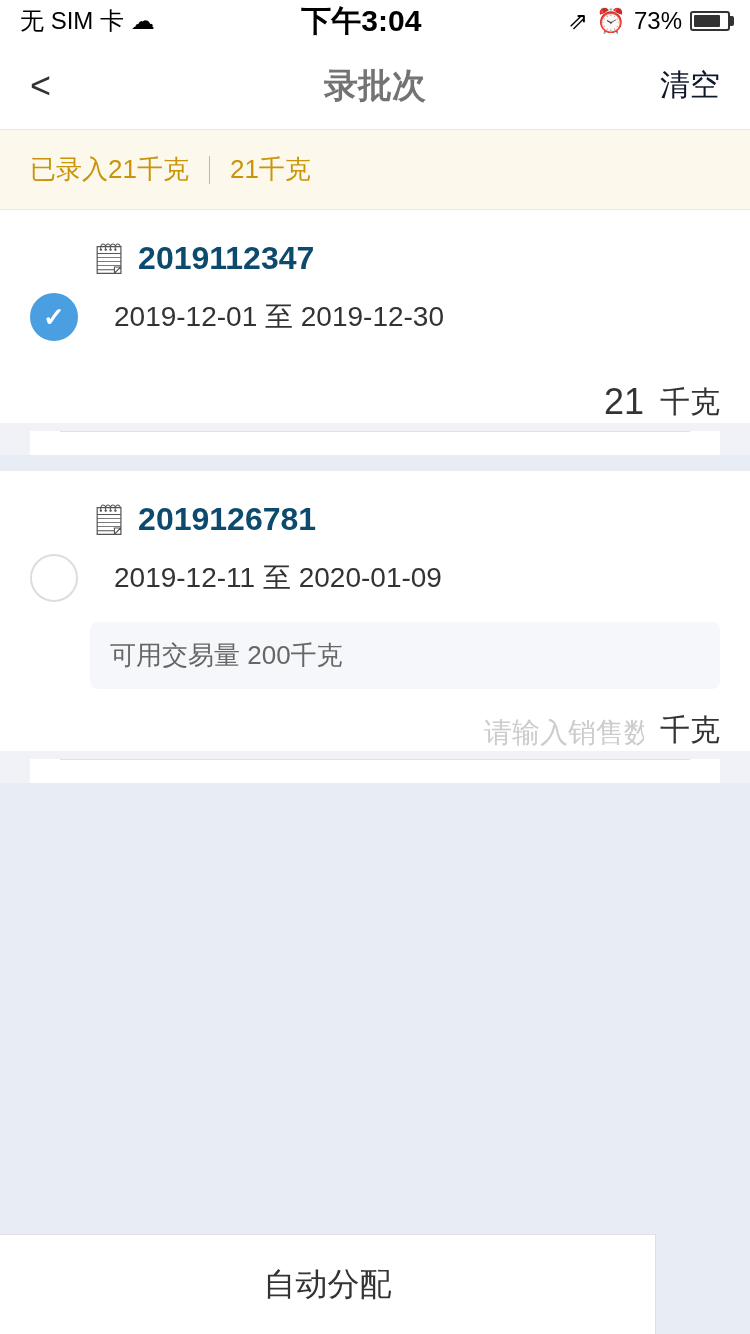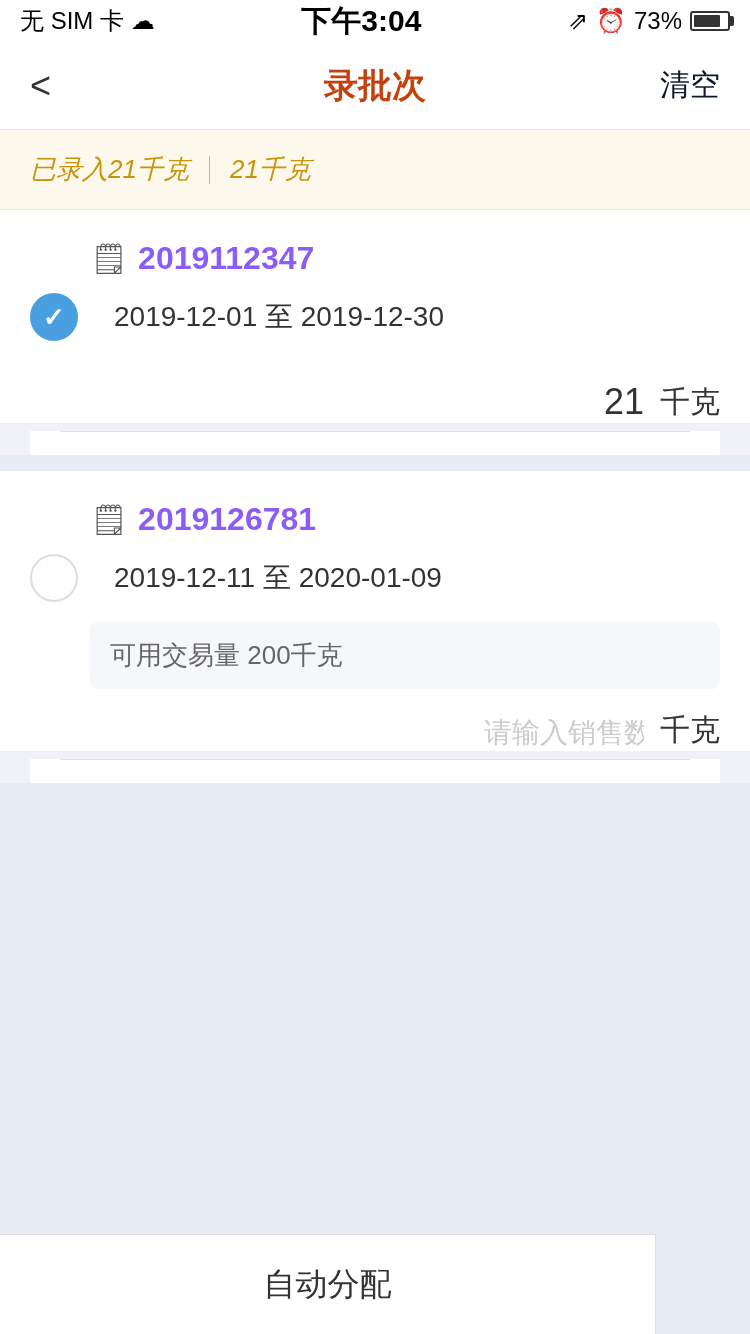--- a/index.html
+++ b/index.html
@@ -82,37 +82,36 @@
     }
     .nav-back {
       font-size: 36px;
       color: #333;
       cursor: pointer;
       width: 60px;
     }
     .nav-title {
       font-size: 34px;
       font-weight: 600;
-      color: #c2410c;
+      color: #737373;
     }
     .nav-action {
       font-size: 30px;
       color: #0f172a;
       cursor: pointer;
     }
 
     
     .info-banner {
       background: #fdf8ec;
       padding: 22px 30px;
       display: flex;
       align-items: center;
       gap: 20px;
       border-bottom: 1px solid #f0e8c8;
-      font-style: italic;
     }
     .info-label {
       font-size: 26px;
       color: #c8940a;
     }
     .info-divider {
       width: 1px;
       height: 28px;
       background: #d4b96a;
     }
@@ -140,21 +139,21 @@
       margin-bottom: 16px;
       padding-left: 60px;
     }
     .batch-icon {
       font-size: 30px;
       color: #555;
     }
     .batch-id {
       font-size: 32px;
       font-weight: 600;
-      color: #8b5cf6;
+      color: #0c4a6e;
     }
     .batch-date-row {
       display: flex;
       align-items: center;
       gap: 36px;
       margin-bottom: 20px;
     }
     .radio-circle {
       width: 48px;
       height: 48px;

